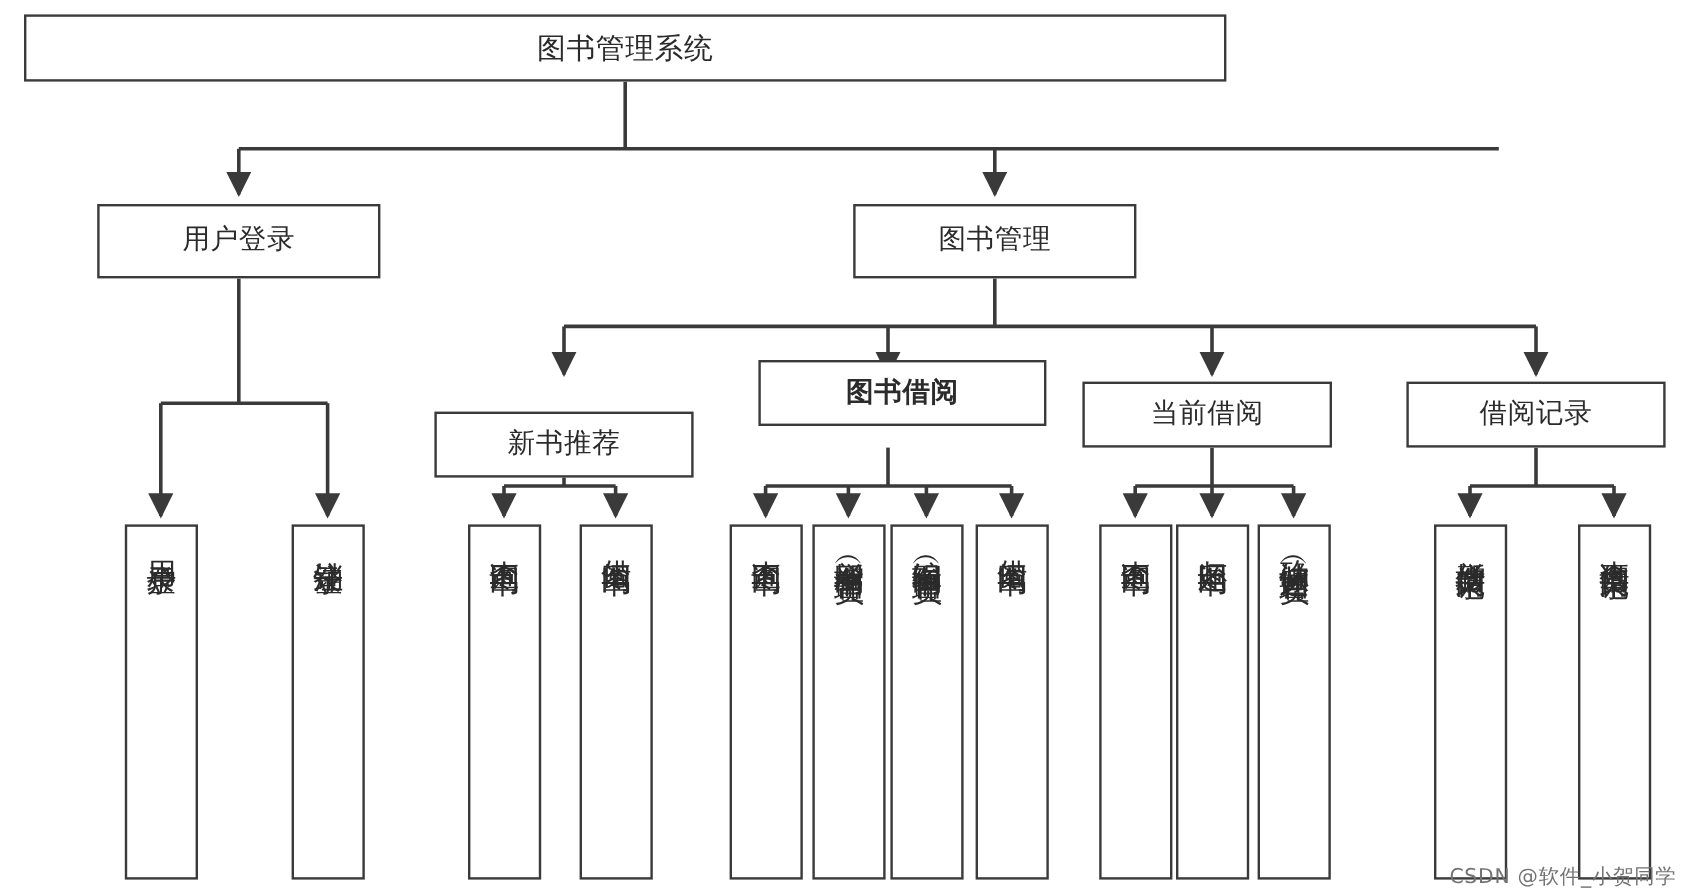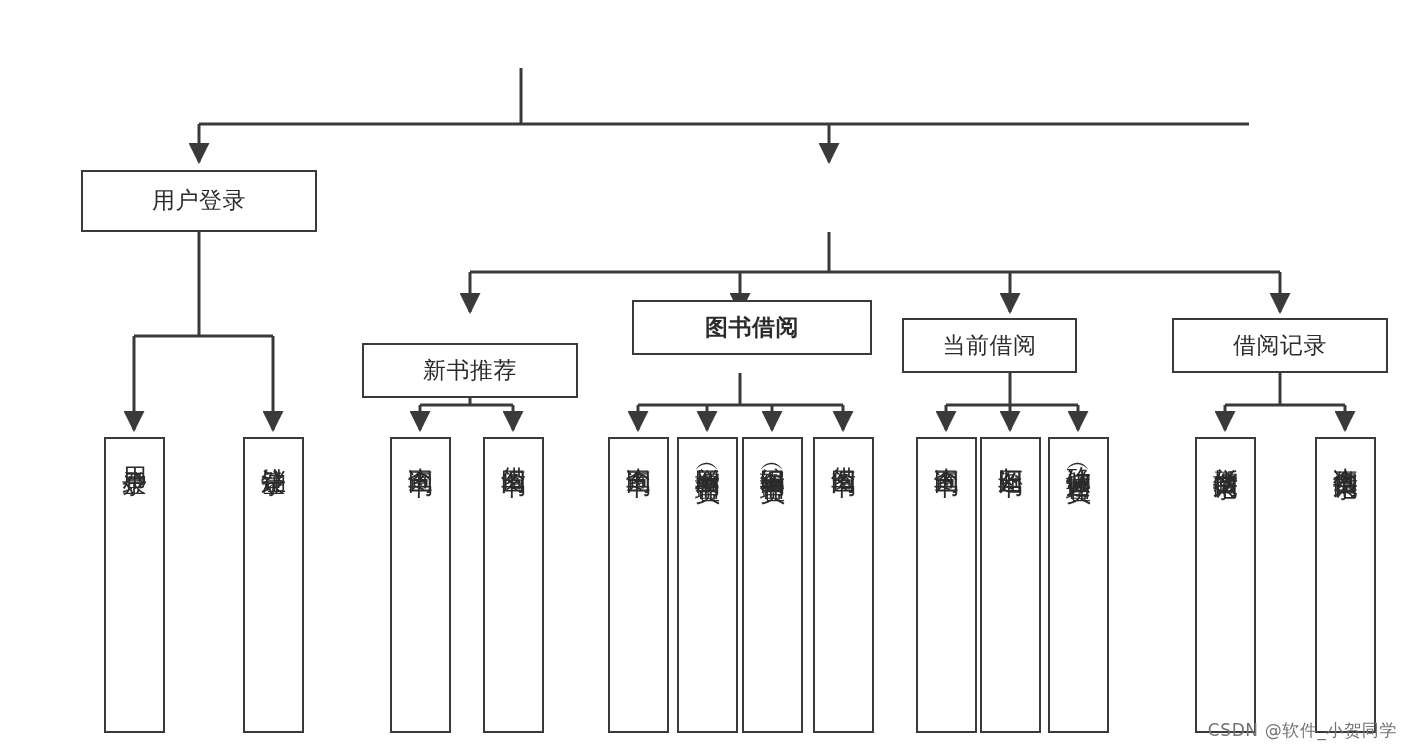--- a/index.html
+++ b/index.html
@@ -120,32 +120,38 @@
       <path d="M 1010 405 L 1010 430" marker-end="url(#arrow)"></path>
       <path d="M 1078 405 L 1078 430" marker-end="url(#arrow)"></path>
 
       <path d="M 1280 373 L 1280 405"></path>
       <path d="M 1225 405 L 1345 405"></path>
       <path d="M 1225 405 L 1225 430" marker-end="url(#arrow)"></path>
       <path d="M 1345 405 L 1345 430" marker-end="url(#arrow)"></path>
     </g>
   </svg>
 
+  <div class="node horiz" id="root-node" style="left:20px; top:12px; width:1002px; height:56px;">
+    <span class="lbl">图书管理系统</span>
+  </div>
 
   <div class="node horiz" style="left:81px; top:170px; width:236px; height:62px;">
     <span class="lbl">用户登录</span>
   </div>
+  <div class="node horiz" style="left:711px; top:170px; width:236px; height:62px;">
+    <span class="lbl">图书管理</span>
+  </div>
 
   <div class="node horiz" style="left:362px; top:318px; width:216px; height:55px;margin-top:25px;">
     <span class="lbl">新书推荐</span>
   </div>
   <div class="node horiz" style="left:632px; top:300px; width:240px; height:55px;font-weight:bold;">
     <span class="lbl">图书借阅</span>
   </div>
-  <div class="node horiz" style="left:902px; top:318px; width:175px; height:55px;">
+  <div class="node horiz" style="left:902px; top:318px; width:208px; height:55px;">
     <span class="lbl">当前借阅</span>
   </div>
   <div class="node horiz" style="left:1172px; top:318px; width:216px; height:55px;">
     <span class="lbl">借阅记录</span>
   </div>
 
   <div class="node vert" style="left:104px; top:437px; width:61px; height:296px;">
     <span class="lbl">用户登录</span>
   </div>
   <div class="node vert" style="left:243px; top:437px; width:61px; height:296px;">

